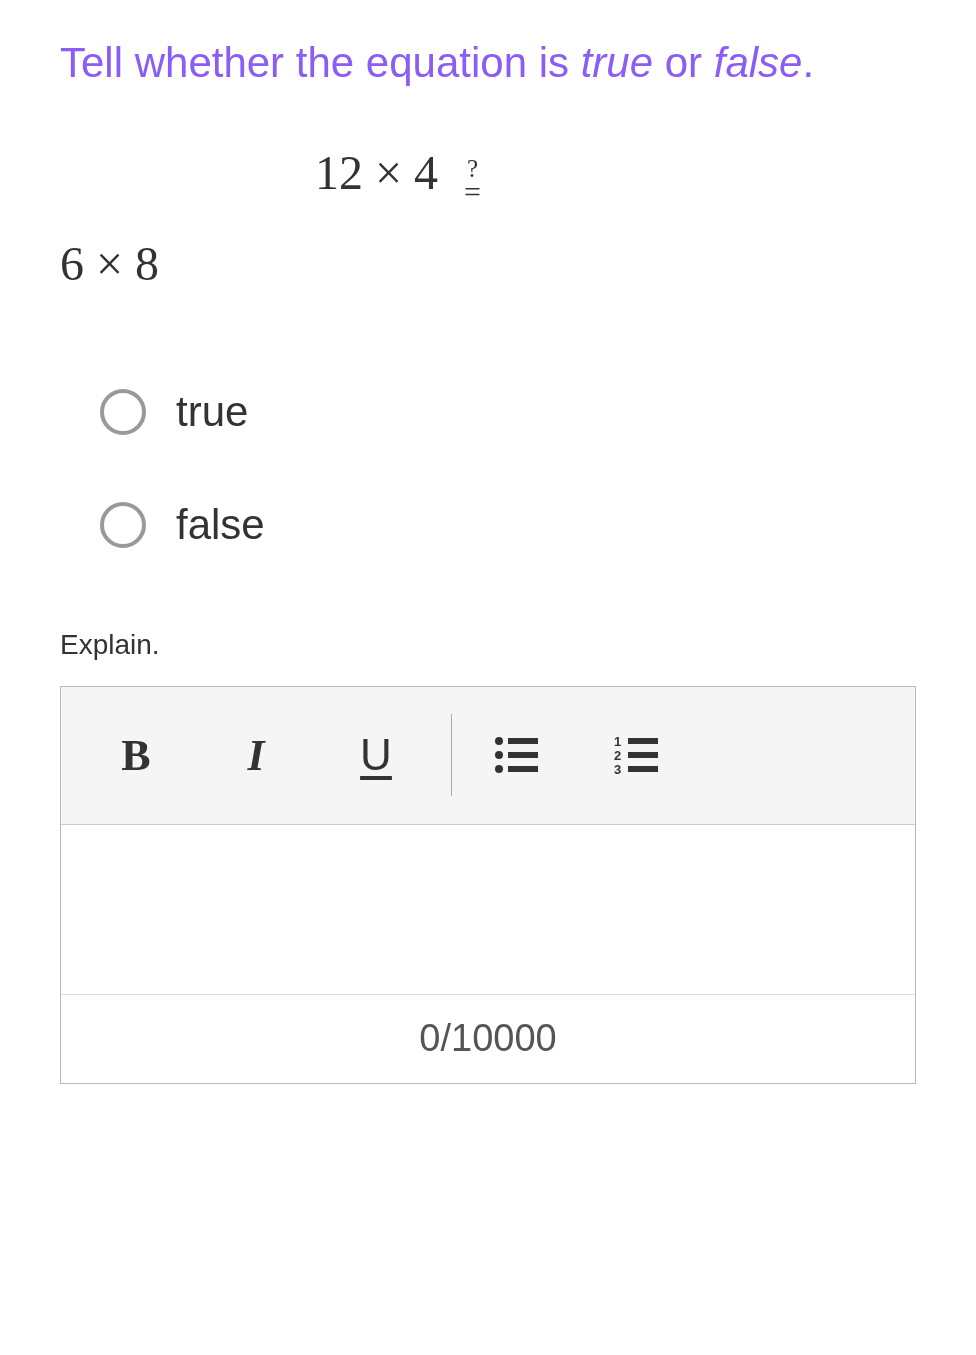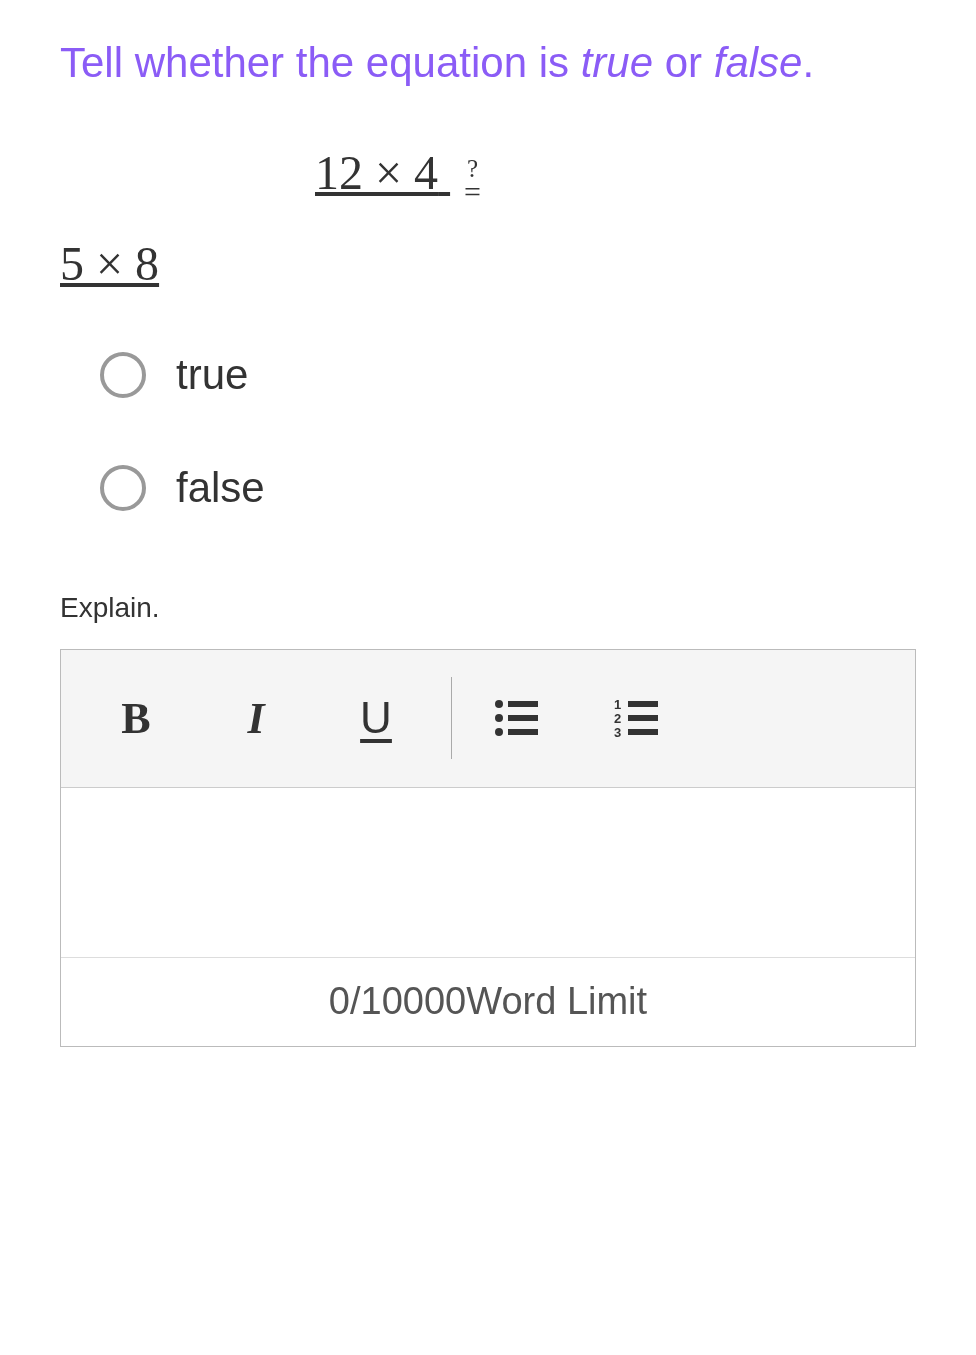--- a/index.html
+++ b/index.html
@@ -18,22 +18,21 @@
     .question-text {
       font-size: 42px;
       line-height: 1.55;
       color: #8b5cf6;
       margin-bottom: 50px;
     }
     .question-text .italic {
       font-style: italic;
     }
     .equation-block {
-      margin-bottom: 60px;
-      text-decoration: underline;
+      margin-bottom: 97px;
     }
     .equation-line1 {
       font-family: Georgia, 'Times New Roman', serif;
       font-size: 48px;
       text-align: center;
       margin-left: -180px;
       margin-bottom: 35px;
       color: #333333;
     }
     .equation-line1 .qmark-eq {
@@ -141,21 +140,21 @@
 </div>
 
 <div class="equation-block">
   <div class="equation-line1">
     <span>12  ×  4</span>
     <span class="qmark-eq">
       <span class="q">?</span>
       <span class="eq">=</span>
     </span>
   </div>
-  <div class="equation-line2">5  ×  8</div>
+  <div class="equation-line2">6  ×  8</div>
 </div>
 
 <div class="options">
   <div class="option">
     <div class="radio-circle"></div>
     <div class="option-label">true</div>
   </div>
   <div class="option">
     <div class="radio-circle"></div>
     <div class="option-label">false</div>
@@ -195,15 +194,14 @@
         <text x="0" y="39" font-size="13" font-family="Arial" fill="#333" font-weight="bold">3</text>
         <rect x="14" y="31" width="30" height="6" fill="#333"></rect>
       </svg>
     </div>
   </div>
   <div class="editor-content"></div>
   <div class="editor-footer">
     <span>0</span>
       <span> / </span>
       <span>10000</span>
-      <span> Word Limit</span>
   </div>
 </div>
 
 </body></html>

